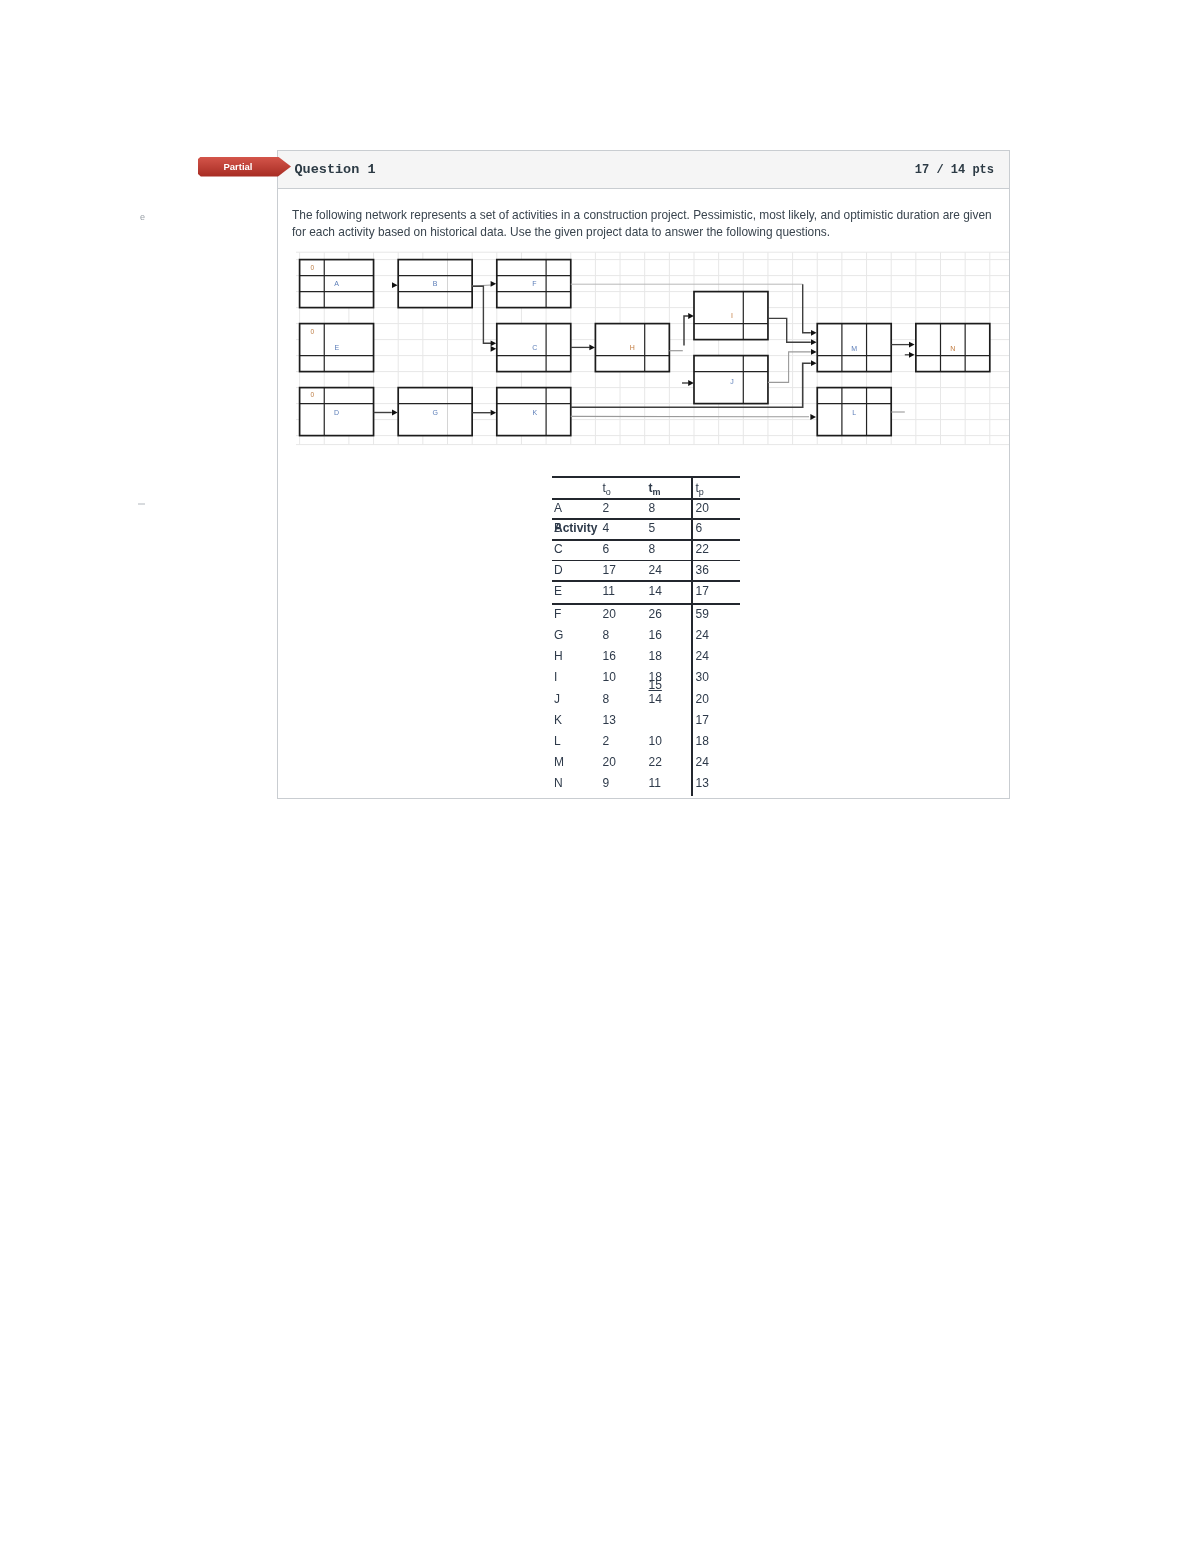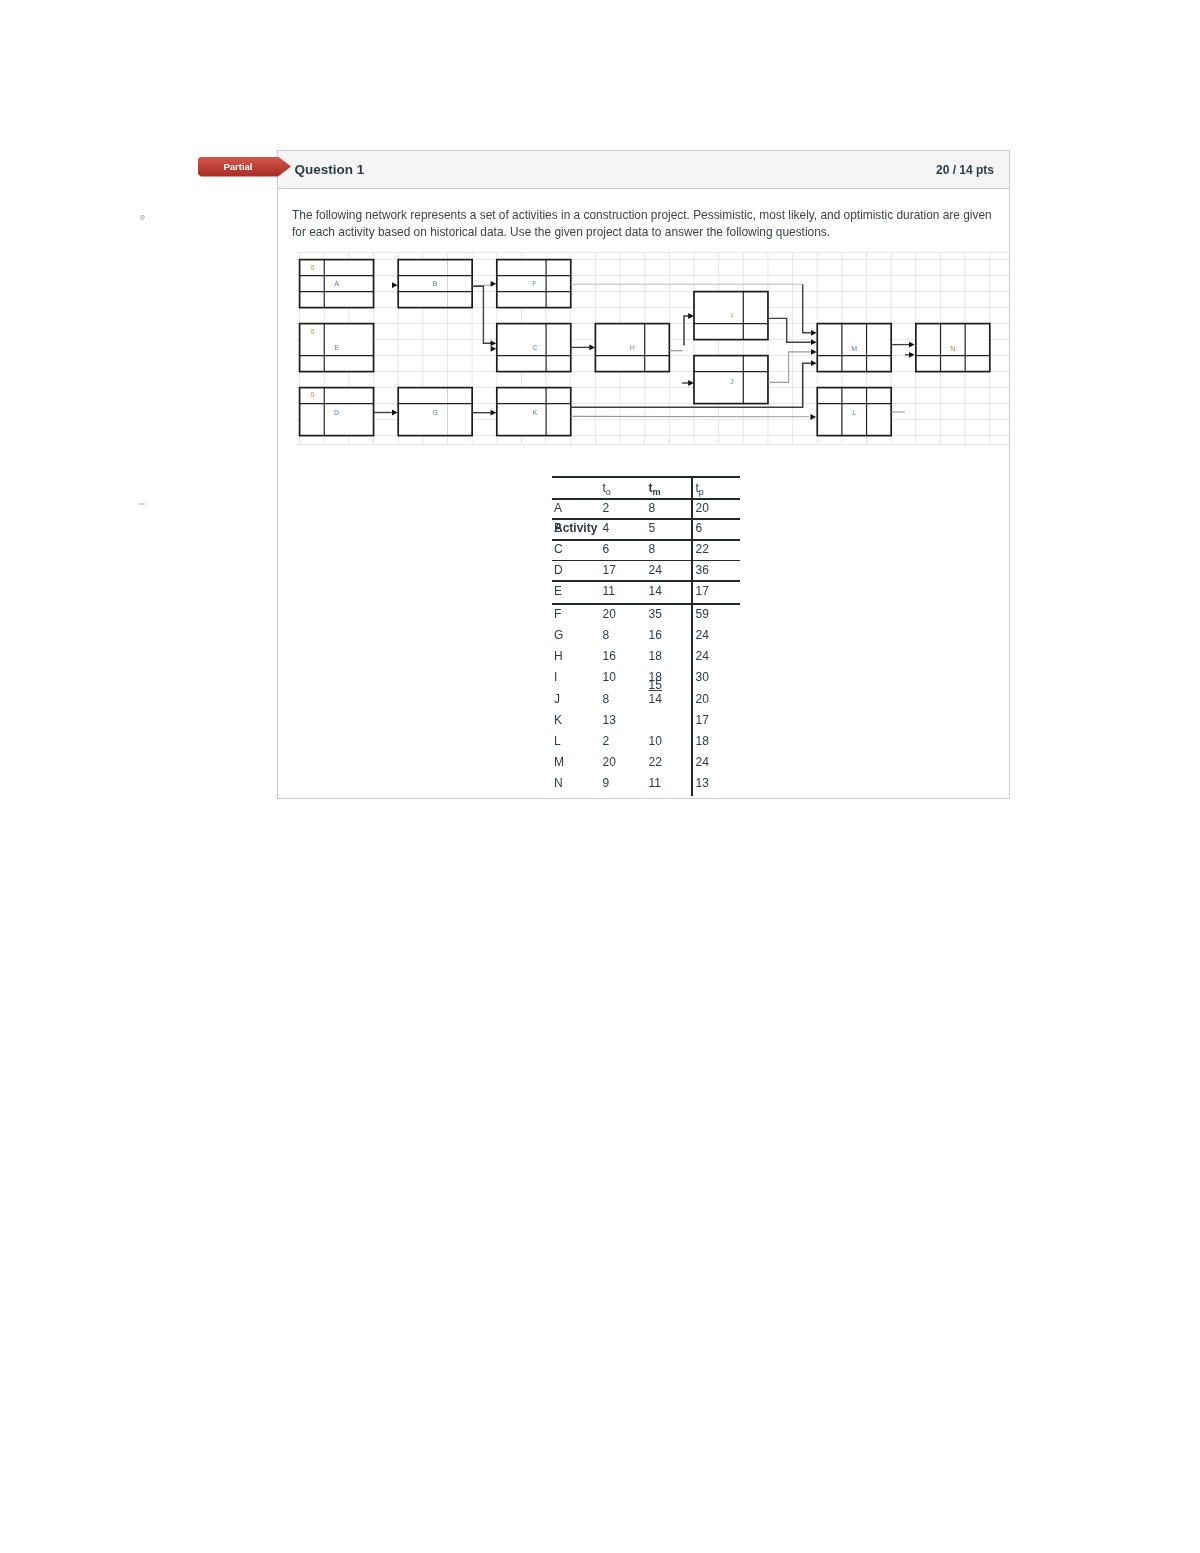--- a/index.html
+++ b/index.html
@@ -8,25 +8,25 @@
 </style>
 </head>
 <body>
 
 <div class="abs" style="left:140px;top:212px;width:6px;height:7px;color:#9aa1a8;font-size:9px;">e</div>
 
 <div class="abs" style="left:138px;top:503px;width:7px;height:2px;background:#d8dbde;"></div>
 
 <div class="abs" style="left:277px;top:150px;width:733px;height:649px;border:1px solid #c9cdd1;box-sizing:border-box;background:#fff;">
 
-  <div style="height:37px;background:#f5f5f5;border-bottom:1px solid #c9cdd1;position:relative;">
+  <div style="height:37px;background:#f5f5f5;border-bottom:1px solid #c9cdd1;position:relative;font-family:Liberation Mono, monospace;">
 
     <div class="abs" style="left:16.5px;top:10.5px;font-size:13.5px;font-weight:bold;color:#2d3b45;">Question 1</div>
 
-    <div class="abs" style="right:15px;top:12px;font-size:12px;font-weight:bold;color:#2d3b45;">20 / 14 pts</div>
+    <div class="abs" style="right:15px;top:12px;font-size:12px;font-weight:bold;color:#2d3b45;">17 / 14 pts</div>
   </div>
 </div>
 
 <div class="abs" style="left:198px;top:156.5px;width:93px;height:20px;background:linear-gradient(#d4554a,#a62b22);clip-path:polygon(3% 0,86% 0,100% 50%,86% 100%,3% 100%,0 88%,0 12%);"></div>
 
 <div class="abs" style="left:198px;top:156.5px;width:80px;height:20px;line-height:20px;text-align:center;color:#fff;font-size:9.5px;font-weight:bold;">Partial</div>
 
 <div class="abs" style="left:292px;top:206.5px;width:720px;font-size:11.9px;line-height:17.3px;color:#39444e;">
 The following network represents a set of activities in a construction project. Pessimistic, most likely, and optimistic duration are given<br>
 for each activity based on historical data. Use the given project data to answer the following questions.
@@ -294,21 +294,21 @@
 <div class="abs" style="left:648.5px;top:562.8px;">24</div>
 <div class="abs" style="left:695.5px;top:562.8px;">36</div>
 
 <div class="abs" style="left:554px;top:583.6px;">E</div>
 <div class="abs" style="left:602.5px;top:583.6px;">11</div>
 <div class="abs" style="left:648.5px;top:583.6px;">14</div>
 <div class="abs" style="left:695.5px;top:583.6px;">17</div>
 
 <div class="abs" style="left:554px;top:606.6px;">F</div>
 <div class="abs" style="left:602.5px;top:606.6px;">20</div>
-<div class="abs" style="left:648.5px;top:606.6px;">35</div>
+<div class="abs" style="left:648.5px;top:606.6px;">26</div>
 <div class="abs" style="left:695.5px;top:606.6px;">59</div>
 
 <div class="abs" style="left:554px;top:627.8px;">G</div>
 <div class="abs" style="left:602.5px;top:627.8px;">8</div>
 <div class="abs" style="left:648.5px;top:627.8px;">16</div>
 <div class="abs" style="left:695.5px;top:627.8px;">24</div>
 
 <div class="abs" style="left:554px;top:649.0px;">H</div>
 <div class="abs" style="left:602.5px;top:649.0px;">16</div>
 <div class="abs" style="left:648.5px;top:649.0px;">18</div>

